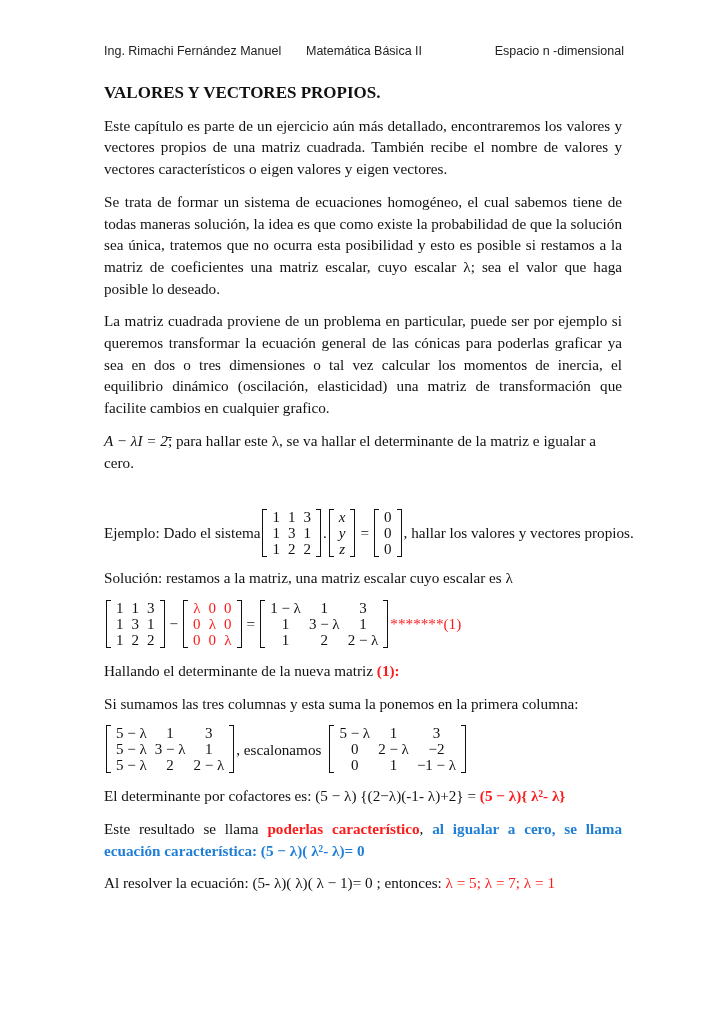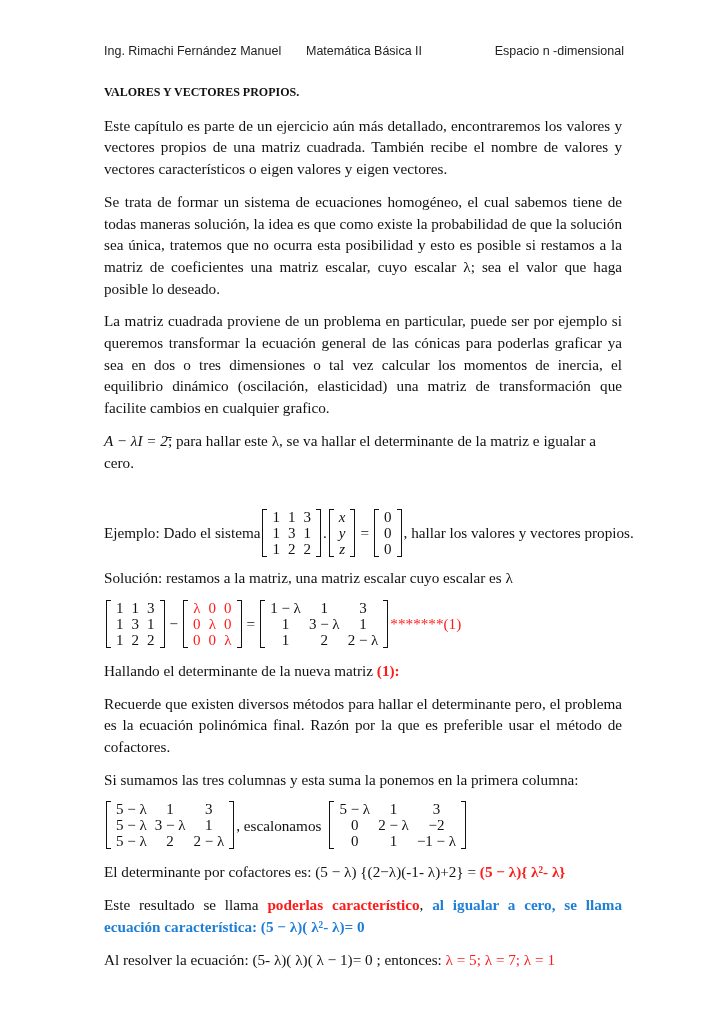--- a/index.html
+++ b/index.html
@@ -6,21 +6,21 @@
   body { width: 725px; height: 1024px; position: relative; overflow: hidden; color: #111; }
   .page { position: absolute; left: 0; top: 0; width: 725px; height: 1024px; text-decoration: underline; }
   .header { position: absolute; top: 44px; left: 104px; width: 520px; height: 16px;
     font-family: "Liberation Sans", "DejaVu Sans", sans-serif; font-size: 12.5px; color: #222; }
   .header span { position: absolute; top: 0; white-space: nowrap; }
   .h-left { left: 0; }
   .h-mid { left: 202px; }
   .h-right { right: 0; }
   .body { position: absolute; left: 104px; top: 82px; width: 518px;
     font-family: "Liberation Serif", "DejaVu Serif", serif; font-size: 15.2px; line-height: 21.7px; }
-  .title { font-weight: bold; margin: 0 0 11px 0; font-size: 12px; }
+  .title { font-weight: bold; margin: 0 0 11px 0; font-size: 17px; }
   p { margin: 0 0 11px 0; text-align: justify; }
   .red { color: #ff1a1a; }
   .blue { color: #1f7fd6; }
   .b { font-weight: bold; }
   .i { font-style: italic; }
   .mrow { display: flex; align-items: center; white-space: nowrap; }
   .matrix { display: inline-grid; position: relative; padding: 0 6px; margin: 0 2px; line-height: 16px; font-size: 15px; font-family: "Liberation Serif","DejaVu Serif",serif; }
   .matrix::before, .matrix::after { content: ""; position: absolute; top: 0; bottom: 0; width: 4px; border: 1.2px solid #111; }
   .matrix::before { left: 0; border-right: none; }
   .matrix::after { right: 0; border-left: none; }
@@ -114,21 +114,20 @@
           <span>3 − λ</span>
           <span>1</span>
         <span>1</span>
           <span>2</span>
           <span>2 − λ</span>
       </span>
       <span class="red">*******(1)</span>
     </div>
 
     <p><span>Hallando el determinante de la nueva matriz </span><span class="red b">(1):</span></p>
-    <p>Recuerde que existen diversos métodos para hallar el determinante pero, el problema es la ecuación polinómica final. Razón por la que es preferible usar el método de cofactores.</p>
     <p>Si sumamos las tres columnas y esta suma la ponemos en la primera columna:</p>
 
     <div class="mrow sp">
       <span class="matrix m3">
         <span class="cell-l">5 − λ</span>
           <span>1</span>
           <span>3</span>
         <span class="cell-l">5 − λ</span>
           <span>3 − λ</span>
           <span>1</span>

